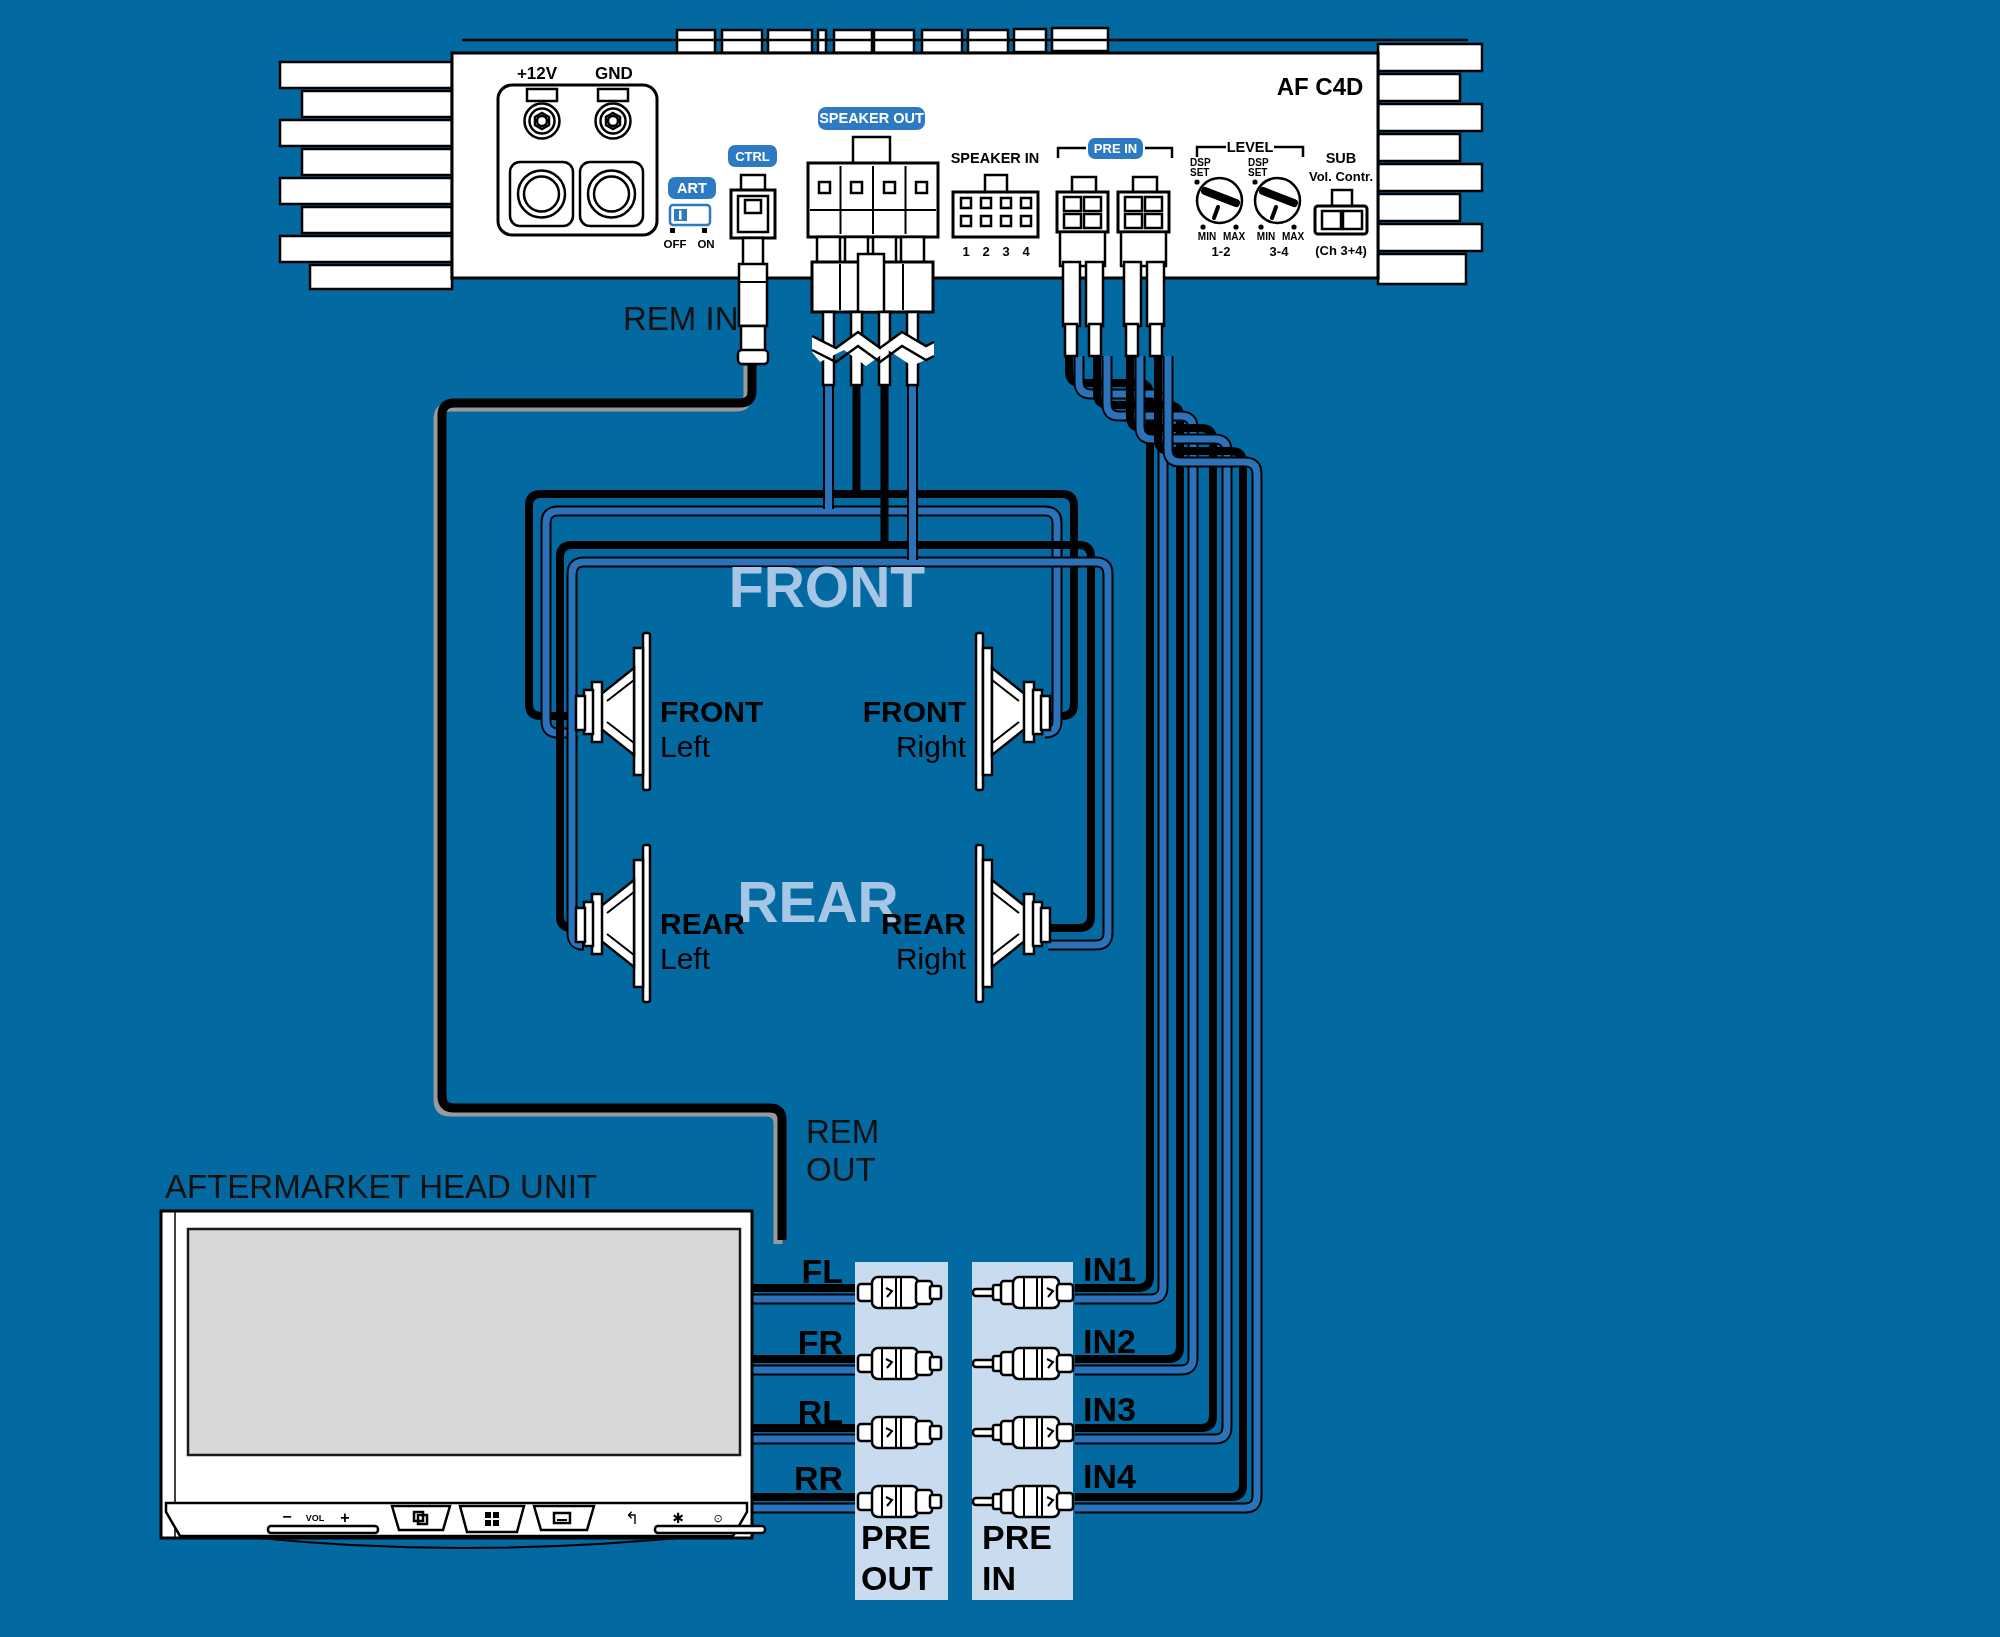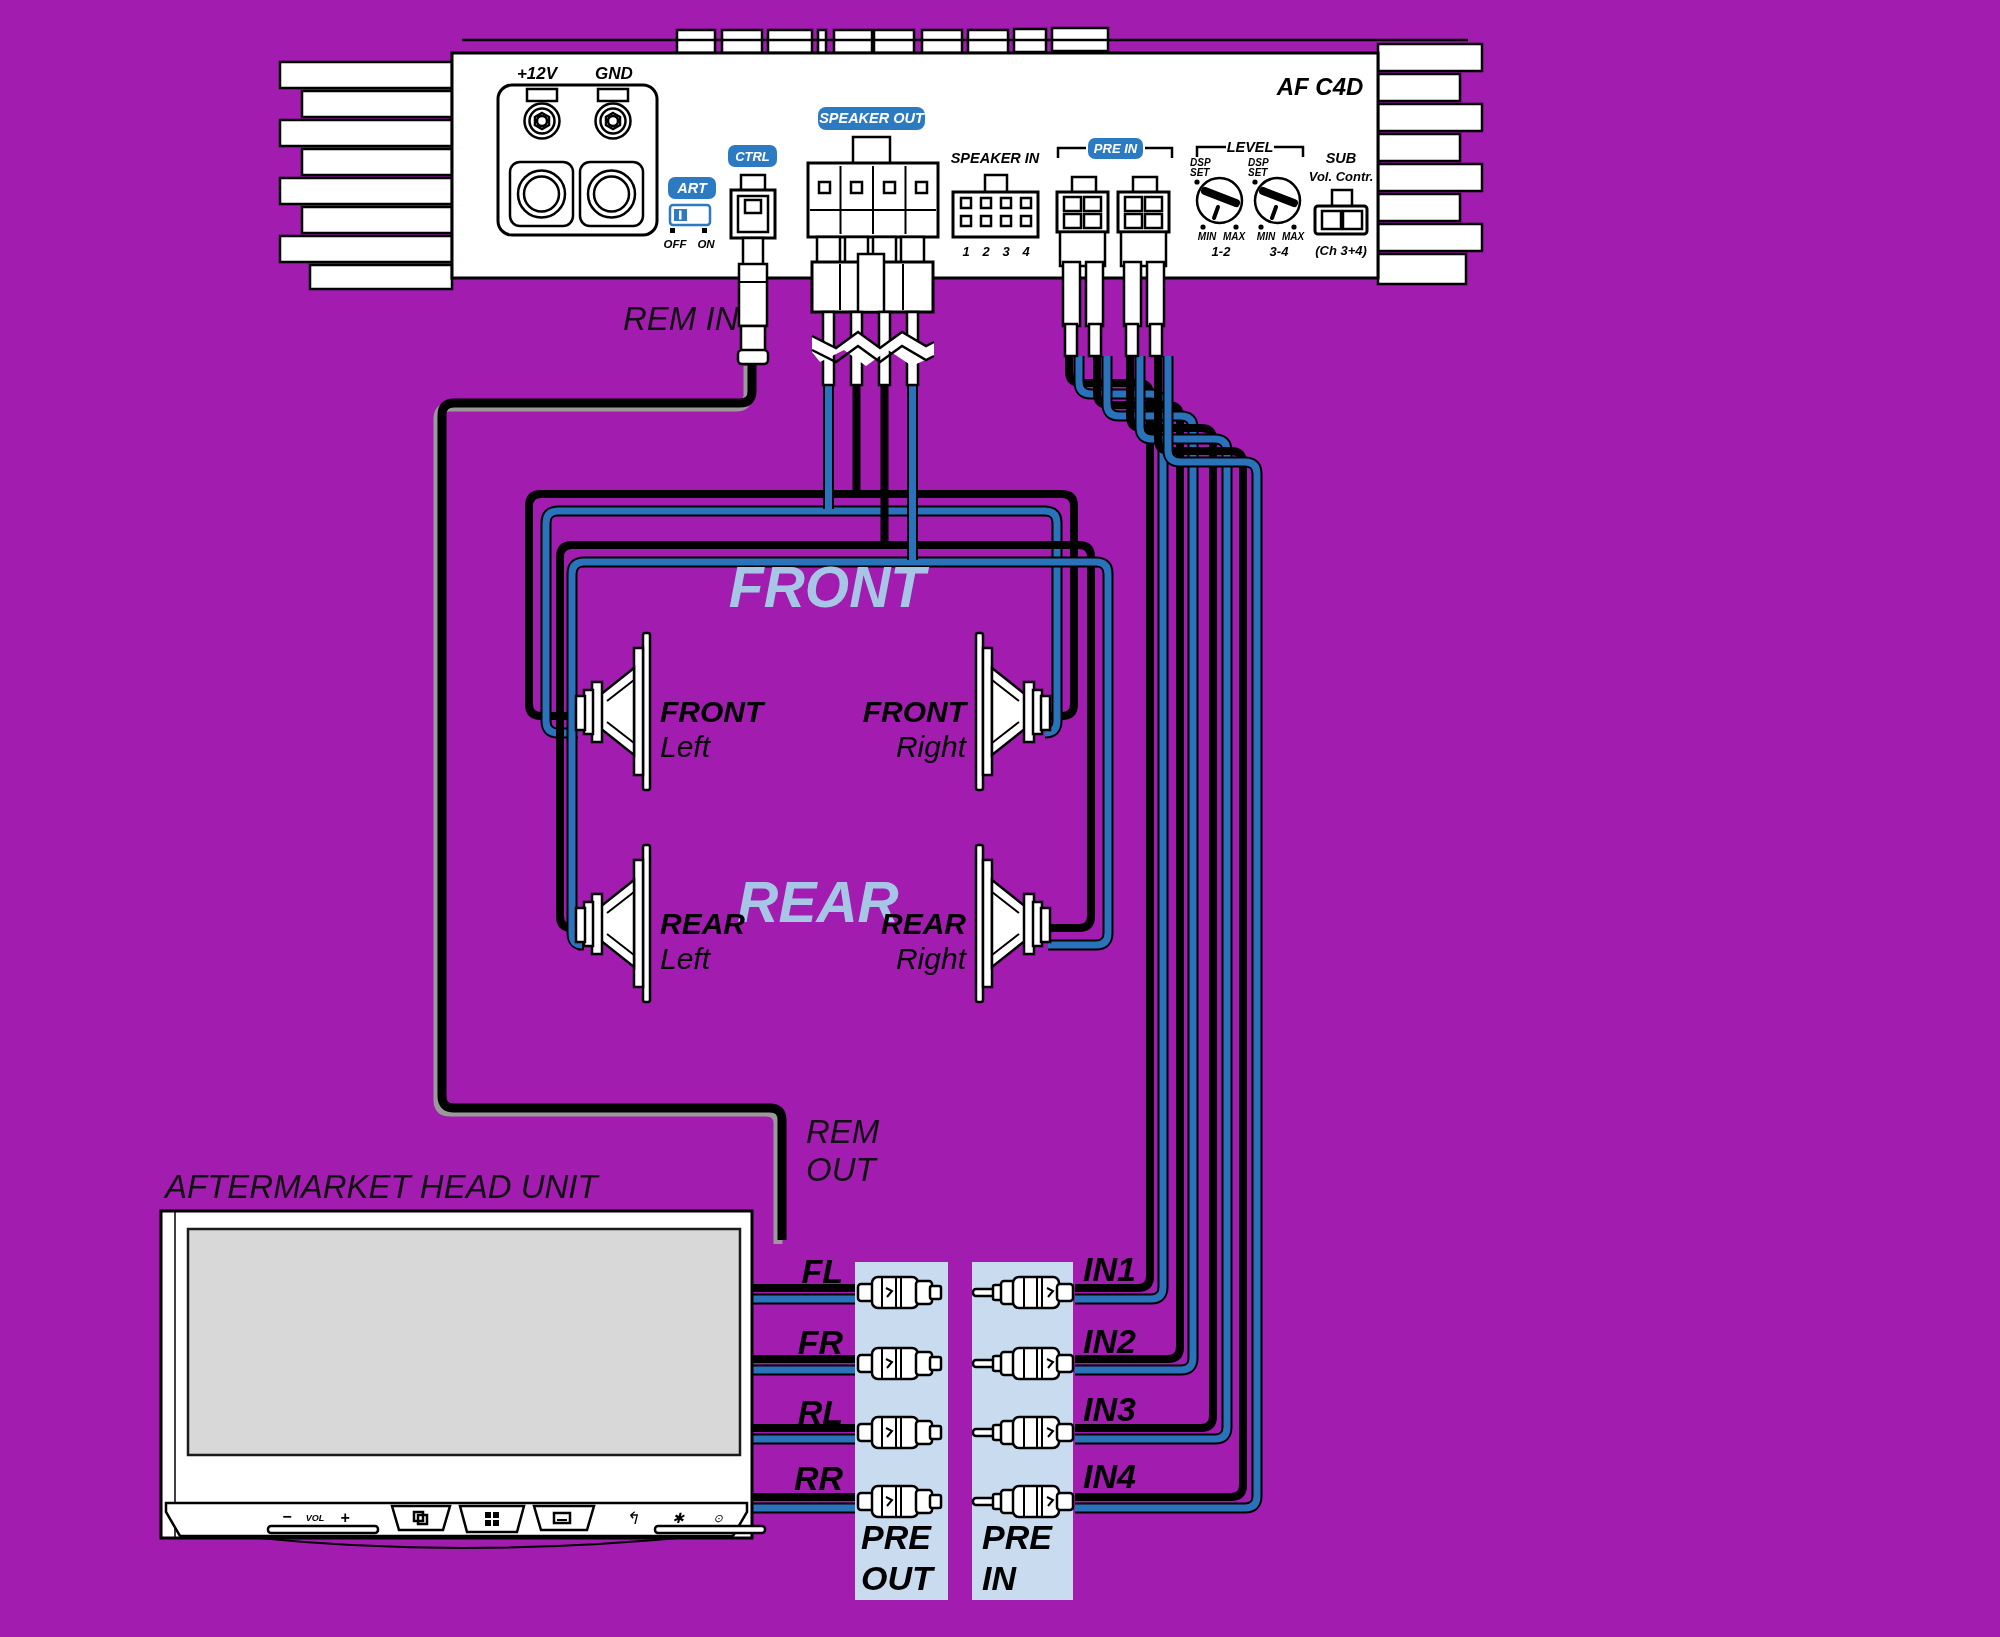--- a/index.html
+++ b/index.html
@@ -1,17 +1,17 @@
 <!DOCTYPE html>
 <html><head>
 <meta charset="utf-8">
 <style>
   html,body{margin:0;padding:0;background:#fff;}
-  .page{width:2000px;height:1637px;position:relative;background:#a21caf;
-        font-family:"Liberation Sans", sans-serif;font-style:italic;}
+  .page{width:2000px;height:1637px;position:relative;background:#0369a1;
+        font-family:"Liberation Sans", sans-serif;}
   svg{position:absolute;left:0;top:0;}
   svg text{font-family:"Liberation Sans", sans-serif;fill:#000;}
   .tb9 {font-size:10px;font-weight:bold;}
   .tb11{font-size:11.5px;font-weight:bold;}
   .tb13{font-size:13px;font-weight:bold;}
   .tb14{font-size:14.5px;font-weight:bold;}
   .tb17{font-size:17px;font-weight:bold;}
   .tb24{font-size:24px;font-weight:bold;}
   .tb30{font-size:30px;font-weight:bold;}
   .tr30{font-size:30px;}

